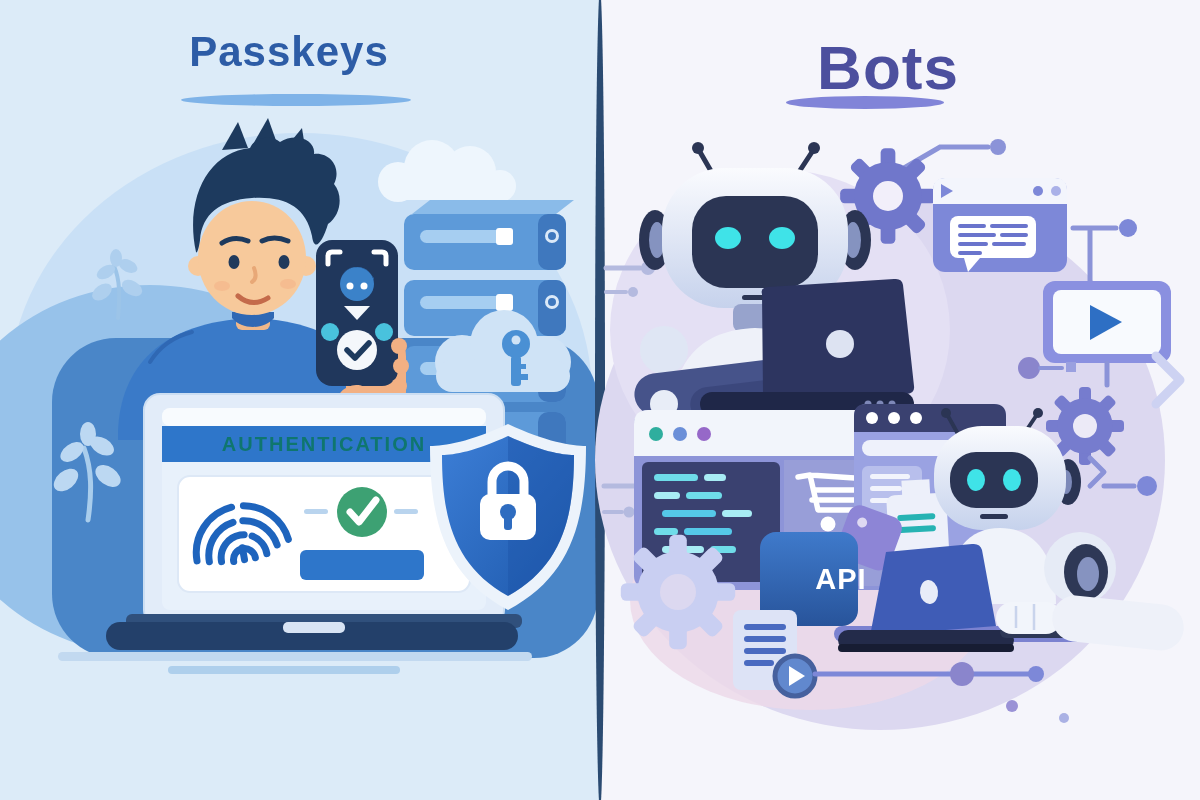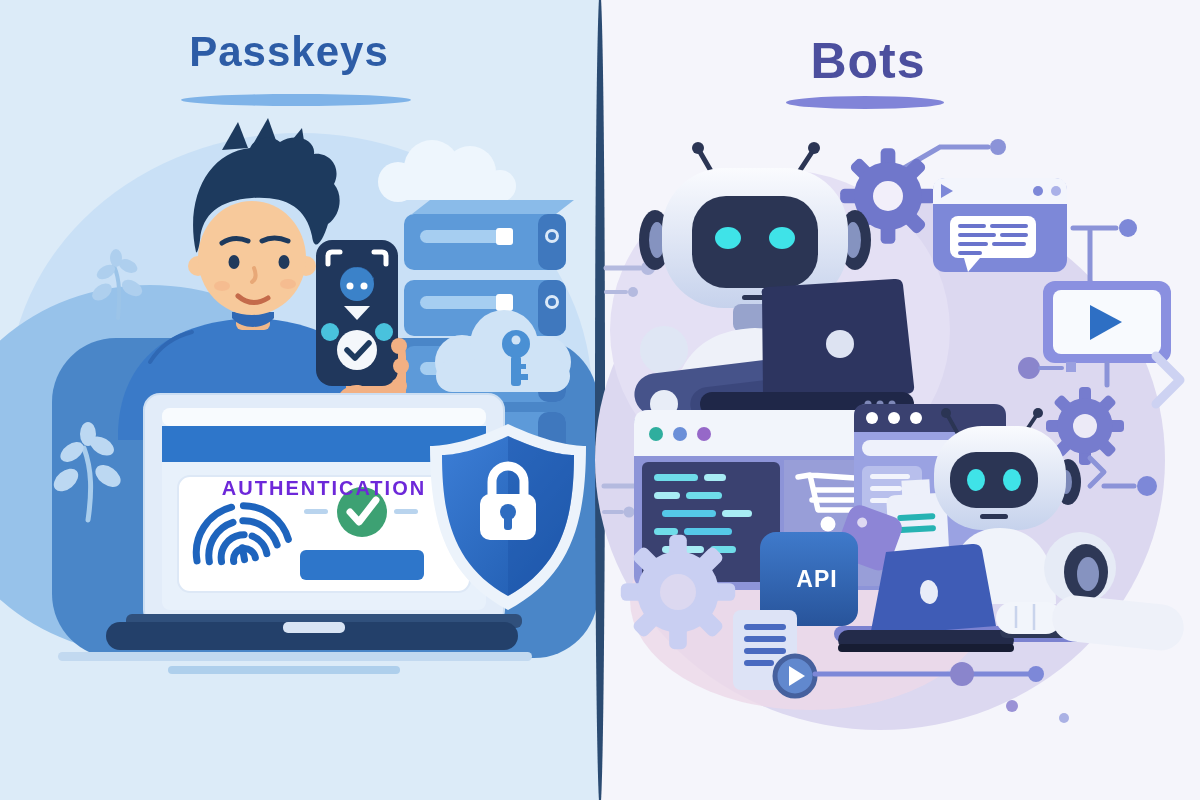--- a/index.html
+++ b/index.html
@@ -4,30 +4,30 @@
 <style>
   html,body{margin:0;padding:0;background:#ffffff;}
   .canvas{position:relative;width:1200px;height:800px;overflow:hidden;
           font-family:"Liberation Sans",sans-serif;}
   .half{position:absolute;top:0;height:800px;}
   .half.left{left:0;width:600px;background:#dcebf8;}
   .half.right{left:600px;width:600px;background:#f5f5fb;}
   .scene{position:absolute;left:0;top:0;width:1200px;height:800px;}
   .title{position:absolute;text-align:center;font-weight:bold;letter-spacing:1px;}
   .title.passkeys{left:109px;top:28px;width:360px;font-size:42px;color:#2d5ca6;}
-  .title.bots{left:718px;top:32px;width:300px;font-size:50px;color:#4c4f9e;}
+  .title.bots{left:738px;top:32px;width:300px;font-size:62px;color:#4c4f9e;}
   .underline{position:absolute;border-radius:50%;}
   .underline.l{left:181px;top:94px;width:230px;height:12px;background:#7fb3e8;}
   .underline.r{left:786px;top:96px;width:158px;height:13px;background:#8184d8;}
   .auth-label{position:absolute;left:162px;top:426px;width:324px;height:36px;
-      line-height:36px;text-align:center;color:#6d28d9;font-weight:bold;
-      font-size:20px;letter-spacing:2px;margin-top:44px;}
-  .api-label{position:absolute;left:768px;top:532px;width:98px;height:94px;
+      line-height:36px;text-align:center;color:#0f766e;font-weight:bold;
+      font-size:20px;letter-spacing:2px;}
+  .api-label{position:absolute;left:792px;top:532px;width:98px;height:94px;
       display:flex;align-items:center;justify-content:center;color:#ffffff;
-      font-weight:bold;font-size:23px;letter-spacing:1px;}
+      font-weight:bold;font-size:29px;letter-spacing:1px;}
 </style>
 </head>
 <body>
 
 <div class="canvas">
   <div class="half left"></div>
   <div class="half right"></div>
 
   <svg class="scene" viewBox="0 0 1200 800">
     <defs>

